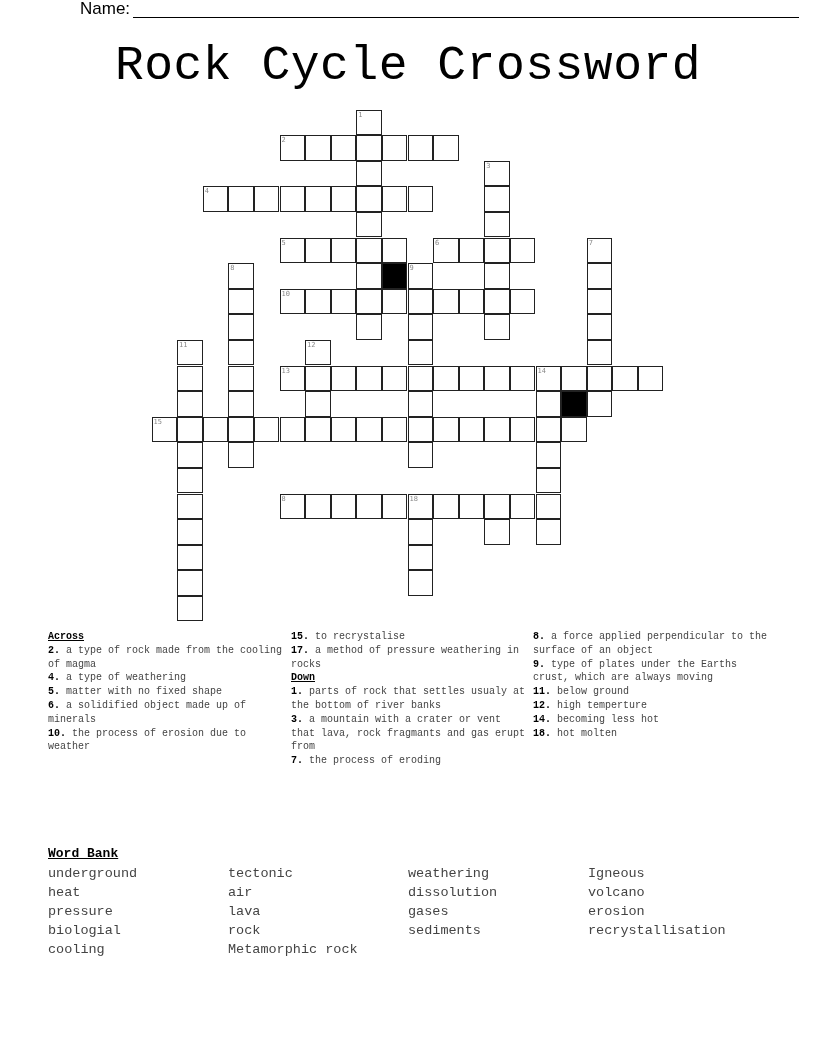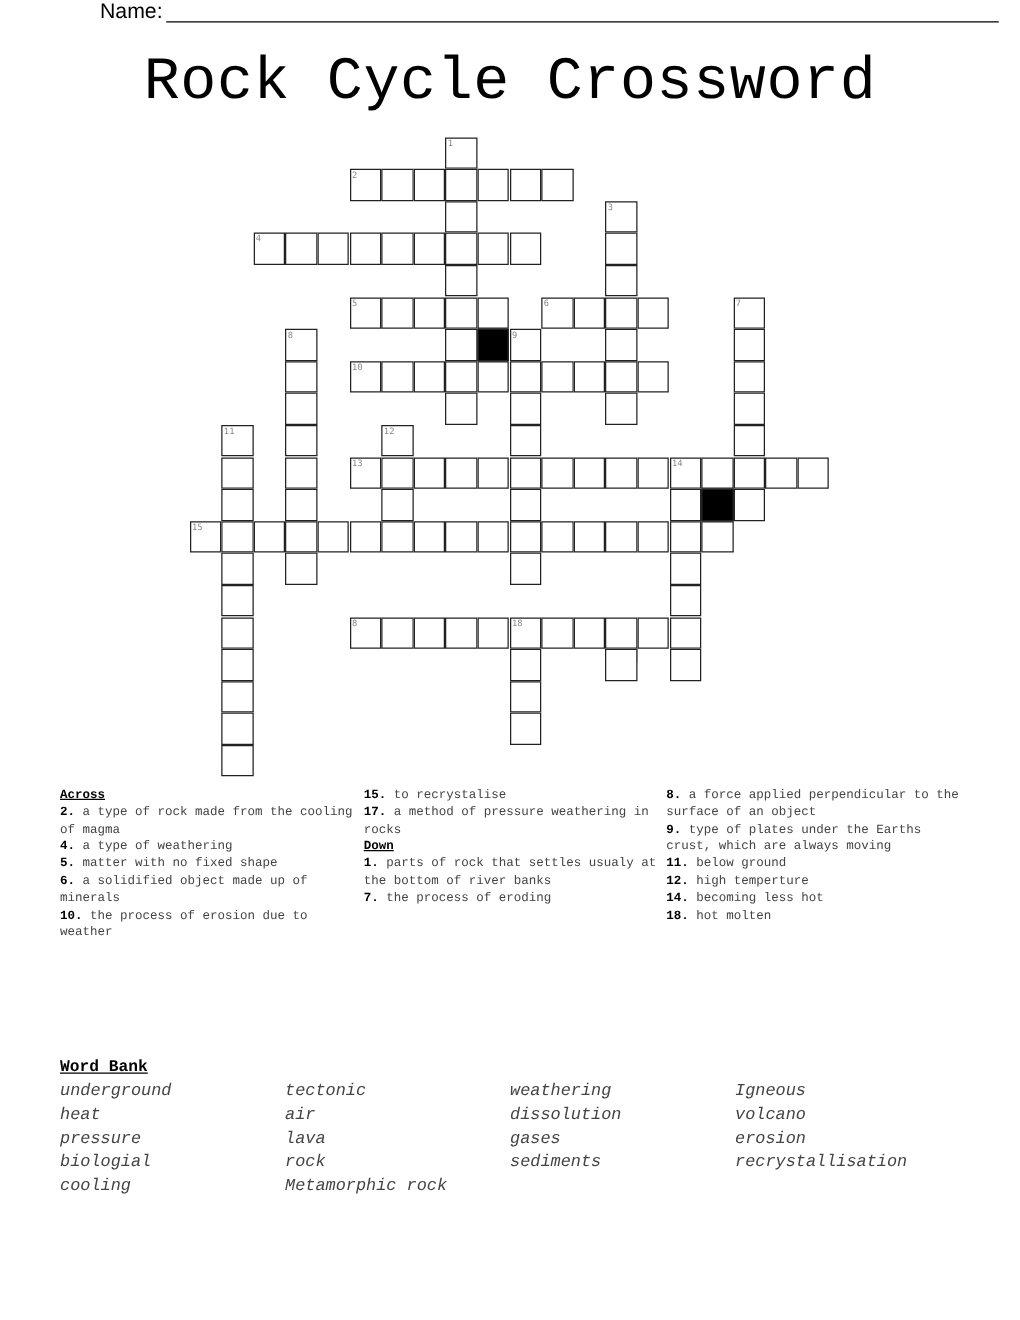--- a/index.html
+++ b/index.html
@@ -12,21 +12,21 @@
   .cell.block { background: #000; }
   .cell .num { position: absolute; left: 1px; top: 0px; font-family: "DejaVu Sans Mono", monospace; font-size: 7px; color: #888; line-height: 8px; }
   .clues { position: absolute; top: 630px; font-family: "Liberation Mono", "DejaVu Sans Mono", monospace; font-size: 10px; line-height: 13.8px; color: #444; }
   .clues .hd { font-weight: bold; text-decoration: underline; color: #000; }
   .clues .clue b { color: #000; }
   .col1 { left: 48px; width: 236px; }
   .col2 { left: 291px; width: 236px; }
   .col3 { left: 533px; width: 240px; }
   .wb-head { position: absolute; left: 48px; top: 846px; font-family: "Liberation Mono", monospace; font-size: 13px; font-weight: bold; text-decoration: underline; }
   .wb { position: absolute; top: 864px; font-family: "Liberation Mono", monospace; font-size: 13.5px; line-height: 19px; color: #444; }
-  .wb div { white-space: nowrap; font-style: italic; }
+  .wb div { white-space: nowrap; }
 </style>
 </head>
 <body>
 
 <div class="name-line">
   <span>Name:</span><span class="rule"></span>
 </div>
 
 <div class="title">Rock Cycle Crossword</div>
 
@@ -205,20 +205,21 @@
   <div class="clue"><b>5.</b> <span>matter with no fixed shape</span></div>
   <div class="clue"><b>6.</b> <span>a solidified object made up of minerals</span></div>
   <div class="clue"><b>10.</b> <span>the process of erosion due to weather</span></div>
 </div>
 
 <div class="clues col2">
   <div class="clue"><b>15.</b> <span>to recrystalise</span></div>
   <div class="clue"><b>17.</b> <span>a method of pressure weathering in rocks</span></div>
   <div class="hd">Down</div>
   <div class="clue"><b>1.</b> <span>parts of rock that settles usualy at the bottom of river banks</span></div>
+  <div class="clue"><b>3.</b> <span>a mountain with a crater or vent that lava, rock fragmants and gas erupt from</span></div>
   <div class="clue"><b>7.</b> <span>the process of eroding</span></div>
 </div>
 
 <div class="clues col3">
   <div class="clue"><b>8.</b> <span>a force applied perpendicular to the surface of an object</span></div>
   <div class="clue"><b>9.</b> <span>type of plates under the Earths crust, which are always moving</span></div>
   <div class="clue"><b>11.</b> <span>below ground</span></div>
   <div class="clue"><b>12.</b> <span>high temperture</span></div>
   <div class="clue"><b>14.</b> <span>becoming less hot</span></div>
   <div class="clue"><b>18.</b> <span>hot molten</span></div>

